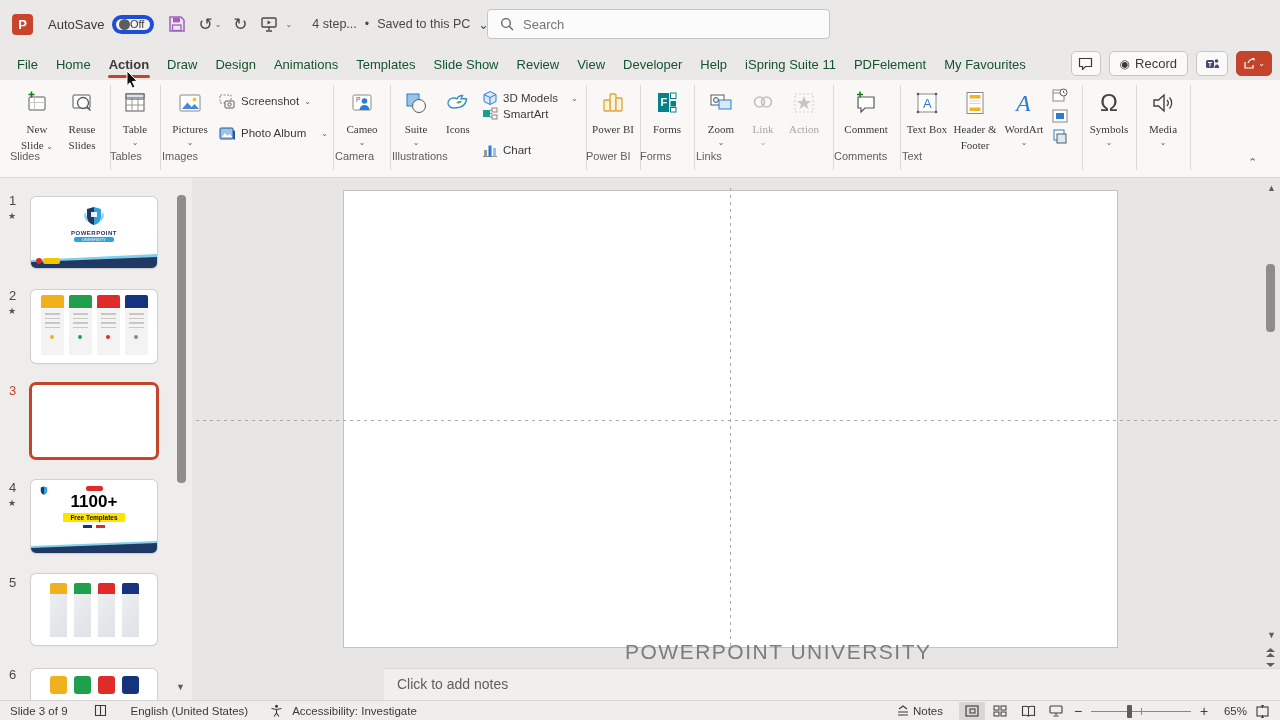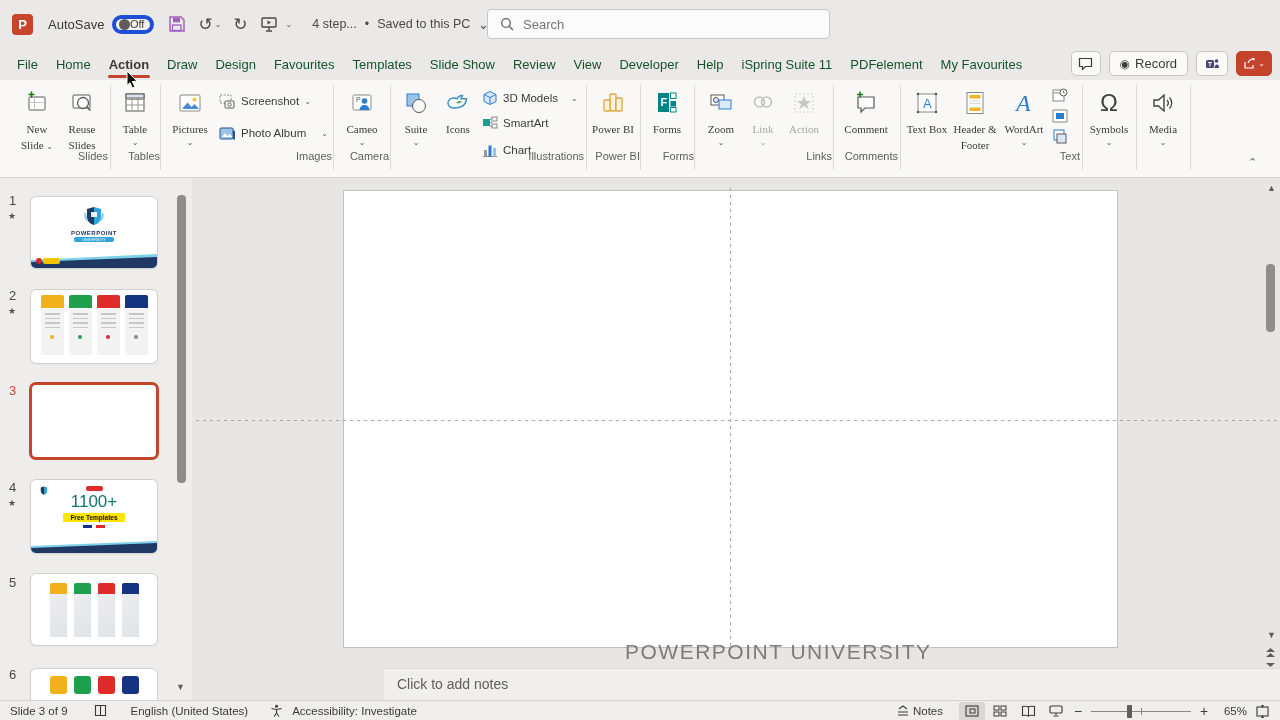--- a/index.html
+++ b/index.html
@@ -34,21 +34,21 @@
   .share-btn { width:36px; background:#c4432b; border-color:#c4432b; color:#fff; gap:2px; }
 
   
   .ribbon { position:absolute; top:80px; left:0; width:1280px; height:98px; background:#f9f8f7; border-bottom:1px solid #d8d6d4; }
   .rbig { position:absolute; top:5px; height:78px; display:flex; flex-direction:column; align-items:center; text-align:center; padding-top:2px; border-radius:4px; }
   .rbig .ric { height:32px; display:flex; align-items:center; justify-content:center; }
   .rlb { font-size:11px; line-height:16px; color:#3b3a39; margin-top:2px;font-family:Liberation Serif, serif; }
   .chevb { font-size:8px; color:#5f5d5b; line-height:8px; margin-top:2px; }
   .chevi { font-size:8px; color:#5f5d5b; }
   .rsm { position:absolute; display:flex; align-items:center; gap:5px; height:24px; font-size:11.5px; color:#3b3a39; white-space:nowrap; }
-  .rgl { position:absolute; top:70px; font-size:11px; color:#605e5c; text-align:right; }
+  .rgl { position:absolute; top:70px; font-size:11px; color:#605e5c; text-align:left; }
   .rdv { position:absolute; top:5px; height:85px; width:1px; background:#dcdad8; }
   .dis { color:#a8a6a4; }
   .minicol { position:absolute; display:flex; flex-direction:column; gap:6px; align-items:center; }
   .collapse-chev { position:absolute; left:1248px; top:76px; font-size:11px; color:#5f5d5b; }
 
   
   .thumb-panel { position:absolute; left:0; top:178px; width:192px; height:522px; background:#efedec; overflow:hidden; }
   .tnum { position:absolute; left:9px; font-size:13px; color:#4a4846; }
   .tnum.sel { color:#c4452b; }
   .tstar { position:absolute; left:8px; font-size:9px; color:#55534f; }
@@ -157,21 +157,21 @@
   <div class="mtab active">
       <span>Action</span>
     </div>
   <div class="mtab">
       <span>Draw</span>
     </div>
   <div class="mtab">
       <span>Design</span>
     </div>
   <div class="mtab">
-      <span>Favourites</span>
+      <span>Animations</span>
     </div>
   <div class="mtab">
       <span>Templates</span>
     </div>
   <div class="mtab">
       <span>Slide Show</span>
     </div>
   <div class="mtab">
       <span>Review</span>
     </div>
@@ -335,21 +335,21 @@
   <div class="rsm" style="left:482px;top:6px;">
     <span>
       <svg width="16" height="16" viewBox="0 0 16 16">
           <path d="M8 1.5l6 3v7l-6 3-6-3v-7z" fill="#dbe9f7" stroke="#2b7cd3"></path>
           <path d="M8 7.5v6.5M2 4.5l6 3 6-3" fill="none" stroke="#2b7cd3"></path>
         </svg>
     </span>
     <span>3D Models</span>
     <span class="chevi" style="margin-left:8px;">⌄</span>
   </div>
-  <div class="rsm" style="left:482px;top:31px;text-align:center;">
+  <div class="rsm" style="left:482px;top:22px;text-align:center;">
     <span>
       <svg width="16" height="16" viewBox="0 0 16 16">
           <rect x="1" y="4" width="7" height="7" fill="#1a9e8f"></rect>
           <rect x="10" y="2" width="5" height="4" fill="none" stroke="#8a8886"></rect>
           <rect x="10" y="9" width="5" height="4" fill="none" stroke="#8a8886"></rect>
           <path d="M8 7.5h2M8 4h2M8 11h2" stroke="#8a8886"></path>
         </svg>
     </span>
     <span>SmartArt</span>
   </div>
@@ -599,21 +599,21 @@
   <div class="thumb sel" style="top:204px;"></div>
 
   <span class="tnum" style="top:302px;">4</span>
   <span class="tstar" style="top:320px;">★</span>
   <div class="thumb" style="top:302px;height:73px;">
     <svg width="12" height="14" viewBox="0 0 26 30" style="position:absolute;left:7px;top:5px;">
         <path d="M13 3L6 5v8c0 4 3 7 7 8z" fill="#1f3864"></path>
         <path d="M13 3l7 2v8c0 4-3 7-7 8z" fill="#2ea3dc"></path>
       </svg>
     <span style="position:absolute;left:55px;top:6px;width:17px;height:5px;border-radius:2px;background:#e02b2b;"></span>
-    <div style="margin-top:13px;text-align:center;font-size:17px;font-weight:normal;color:#0f766e;line-height:18px;">1100+</div>
+    <div style="margin-top:13px;text-align:center;font-size:17px;font-weight:bold;color:#000000;line-height:18px;">1100+</div>
     <div style="margin:2px auto 0;width:62px;text-align:center;font-size:6.5px;font-weight:bold;color:#111;background:#ffe400;border-radius:1px;padding:1px 0;">Free Templates</div>
     <div style="display:flex;gap:4px;justify-content:center;margin-top:3px;">
       <span style="width:9px;height:3px;background:#16337f;"></span>
       <span style="width:9px;height:3px;background:#e02b2b;"></span>
     </div>
     <svg width="126" height="12" viewBox="0 0 126 12" preserveAspectRatio="none" style="position:absolute;bottom:0;left:0;">
         <path d="M0 5L126 0v12H0z" fill="#7fd0ea"></path>
         <path d="M0 7l126-5v10H0z" fill="#1f3864"></path>
       </svg>
   </div>

